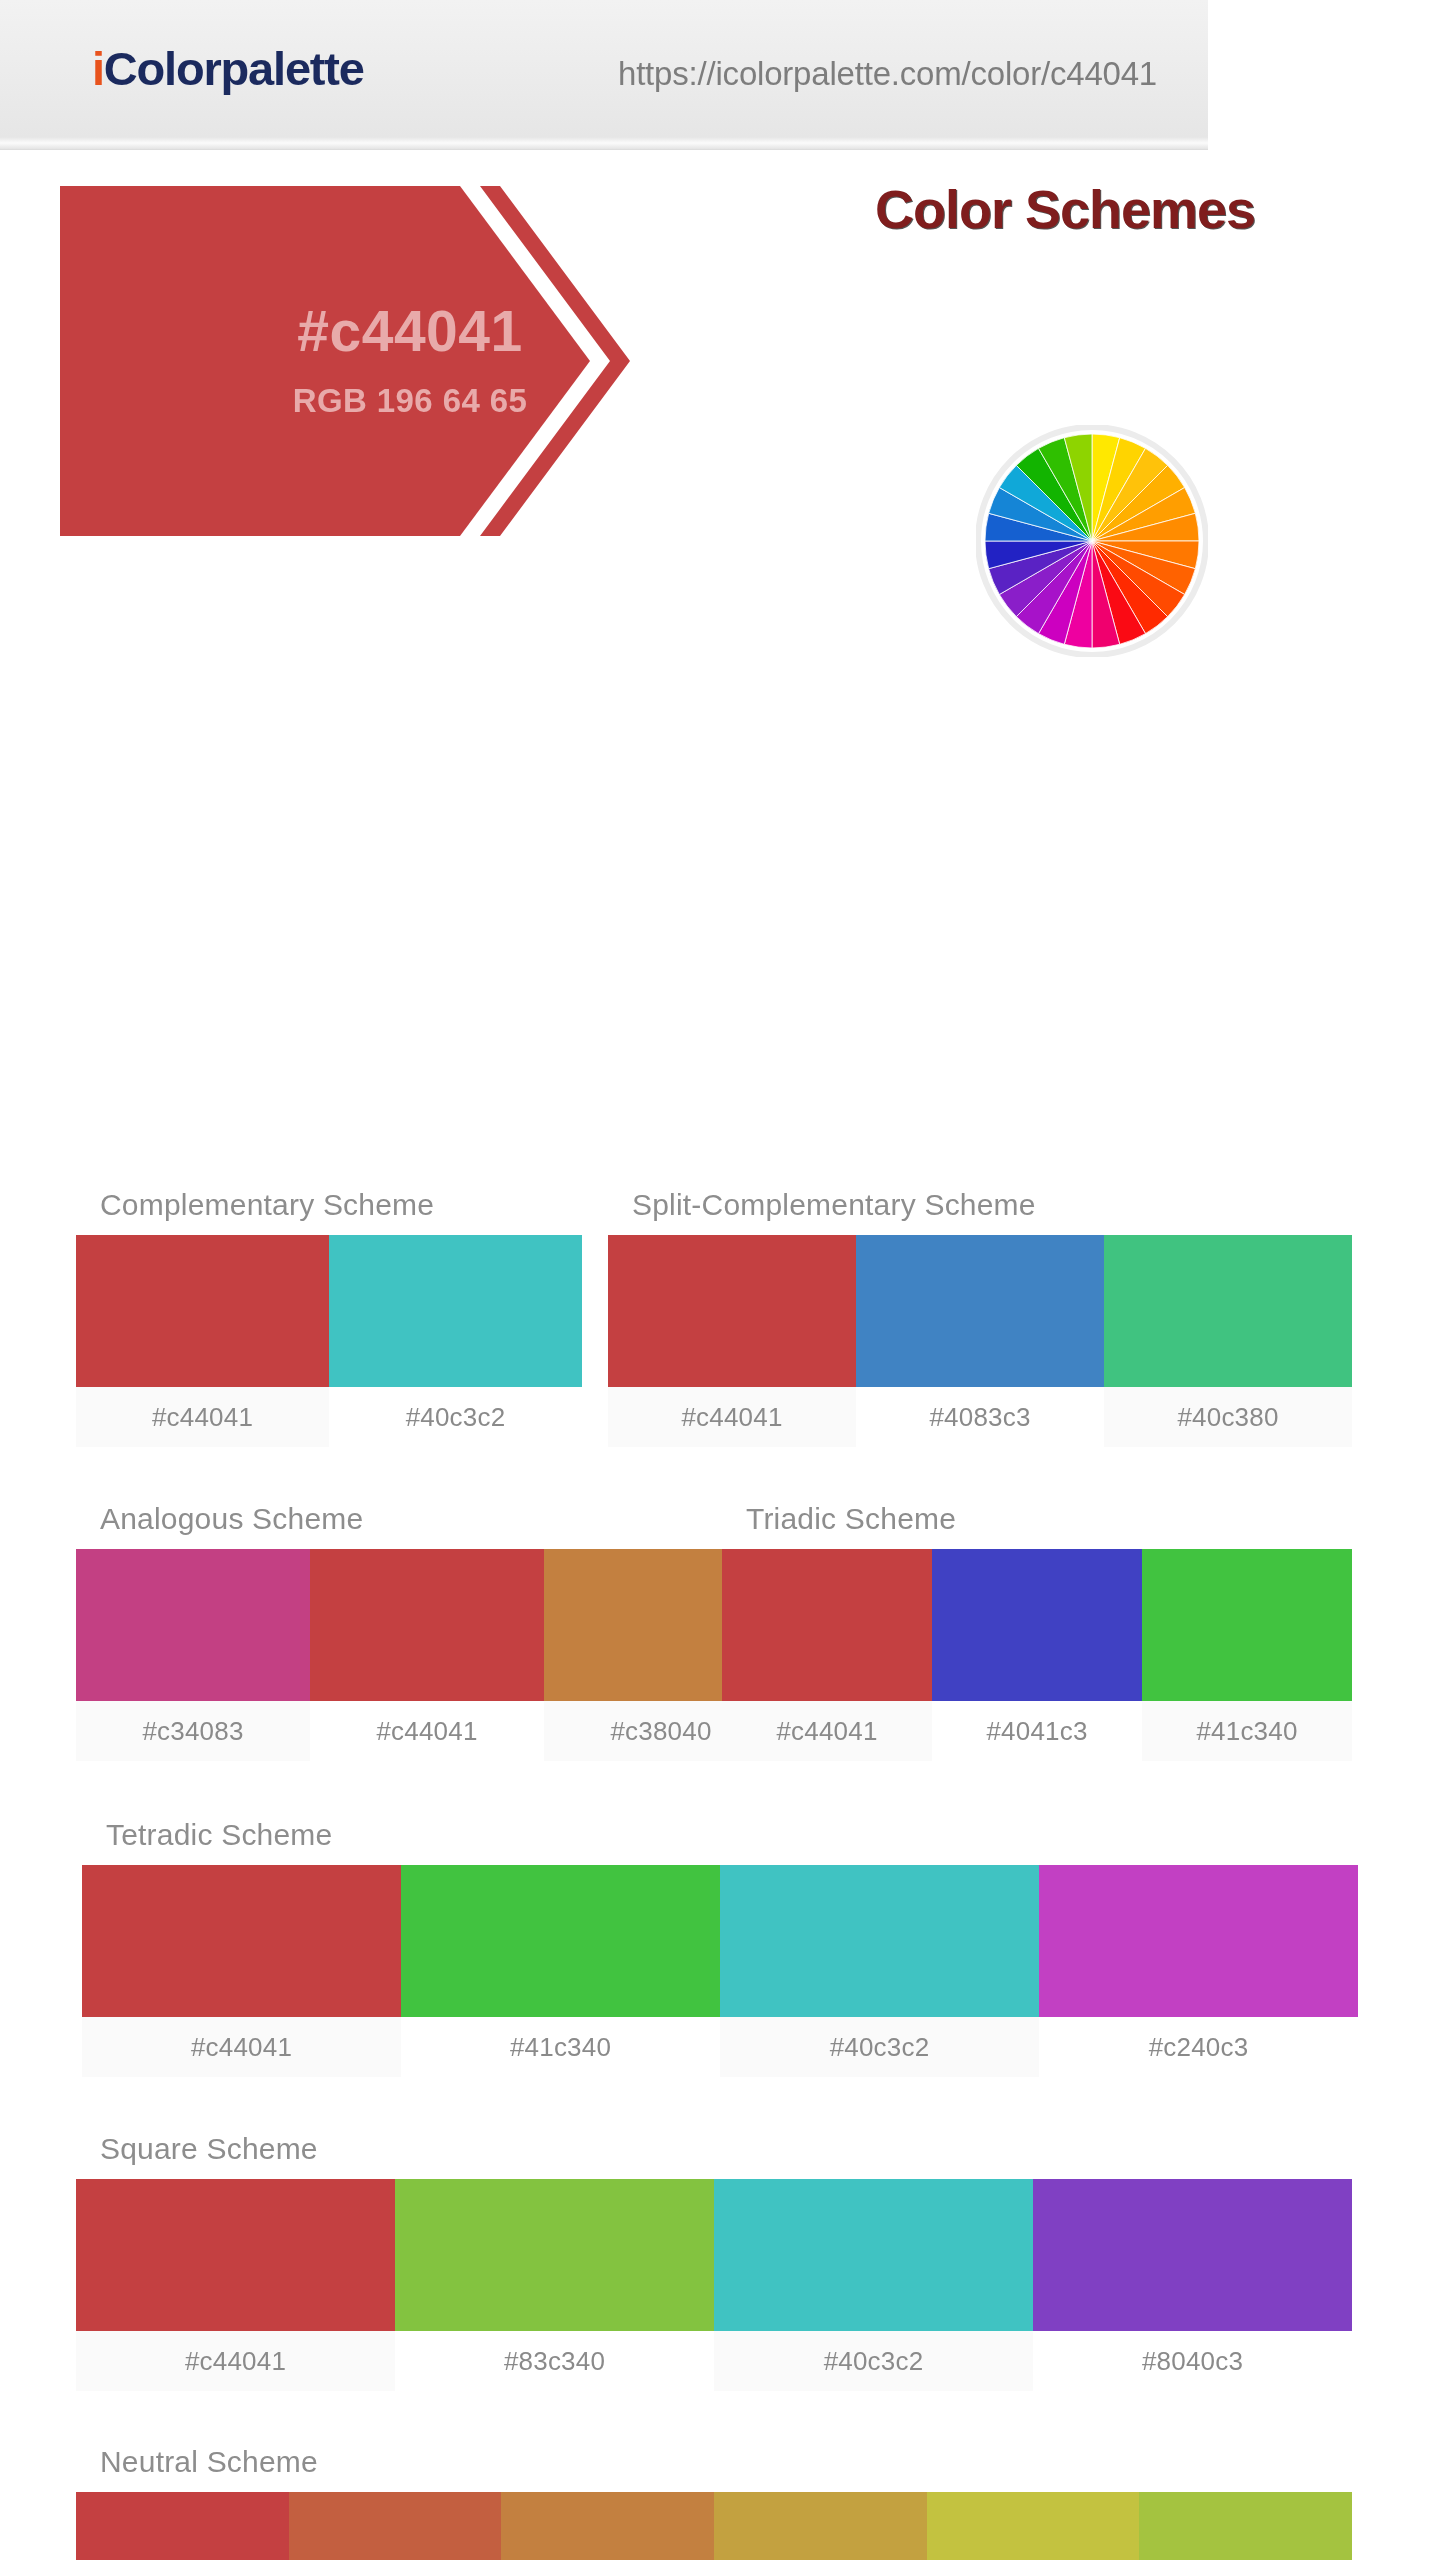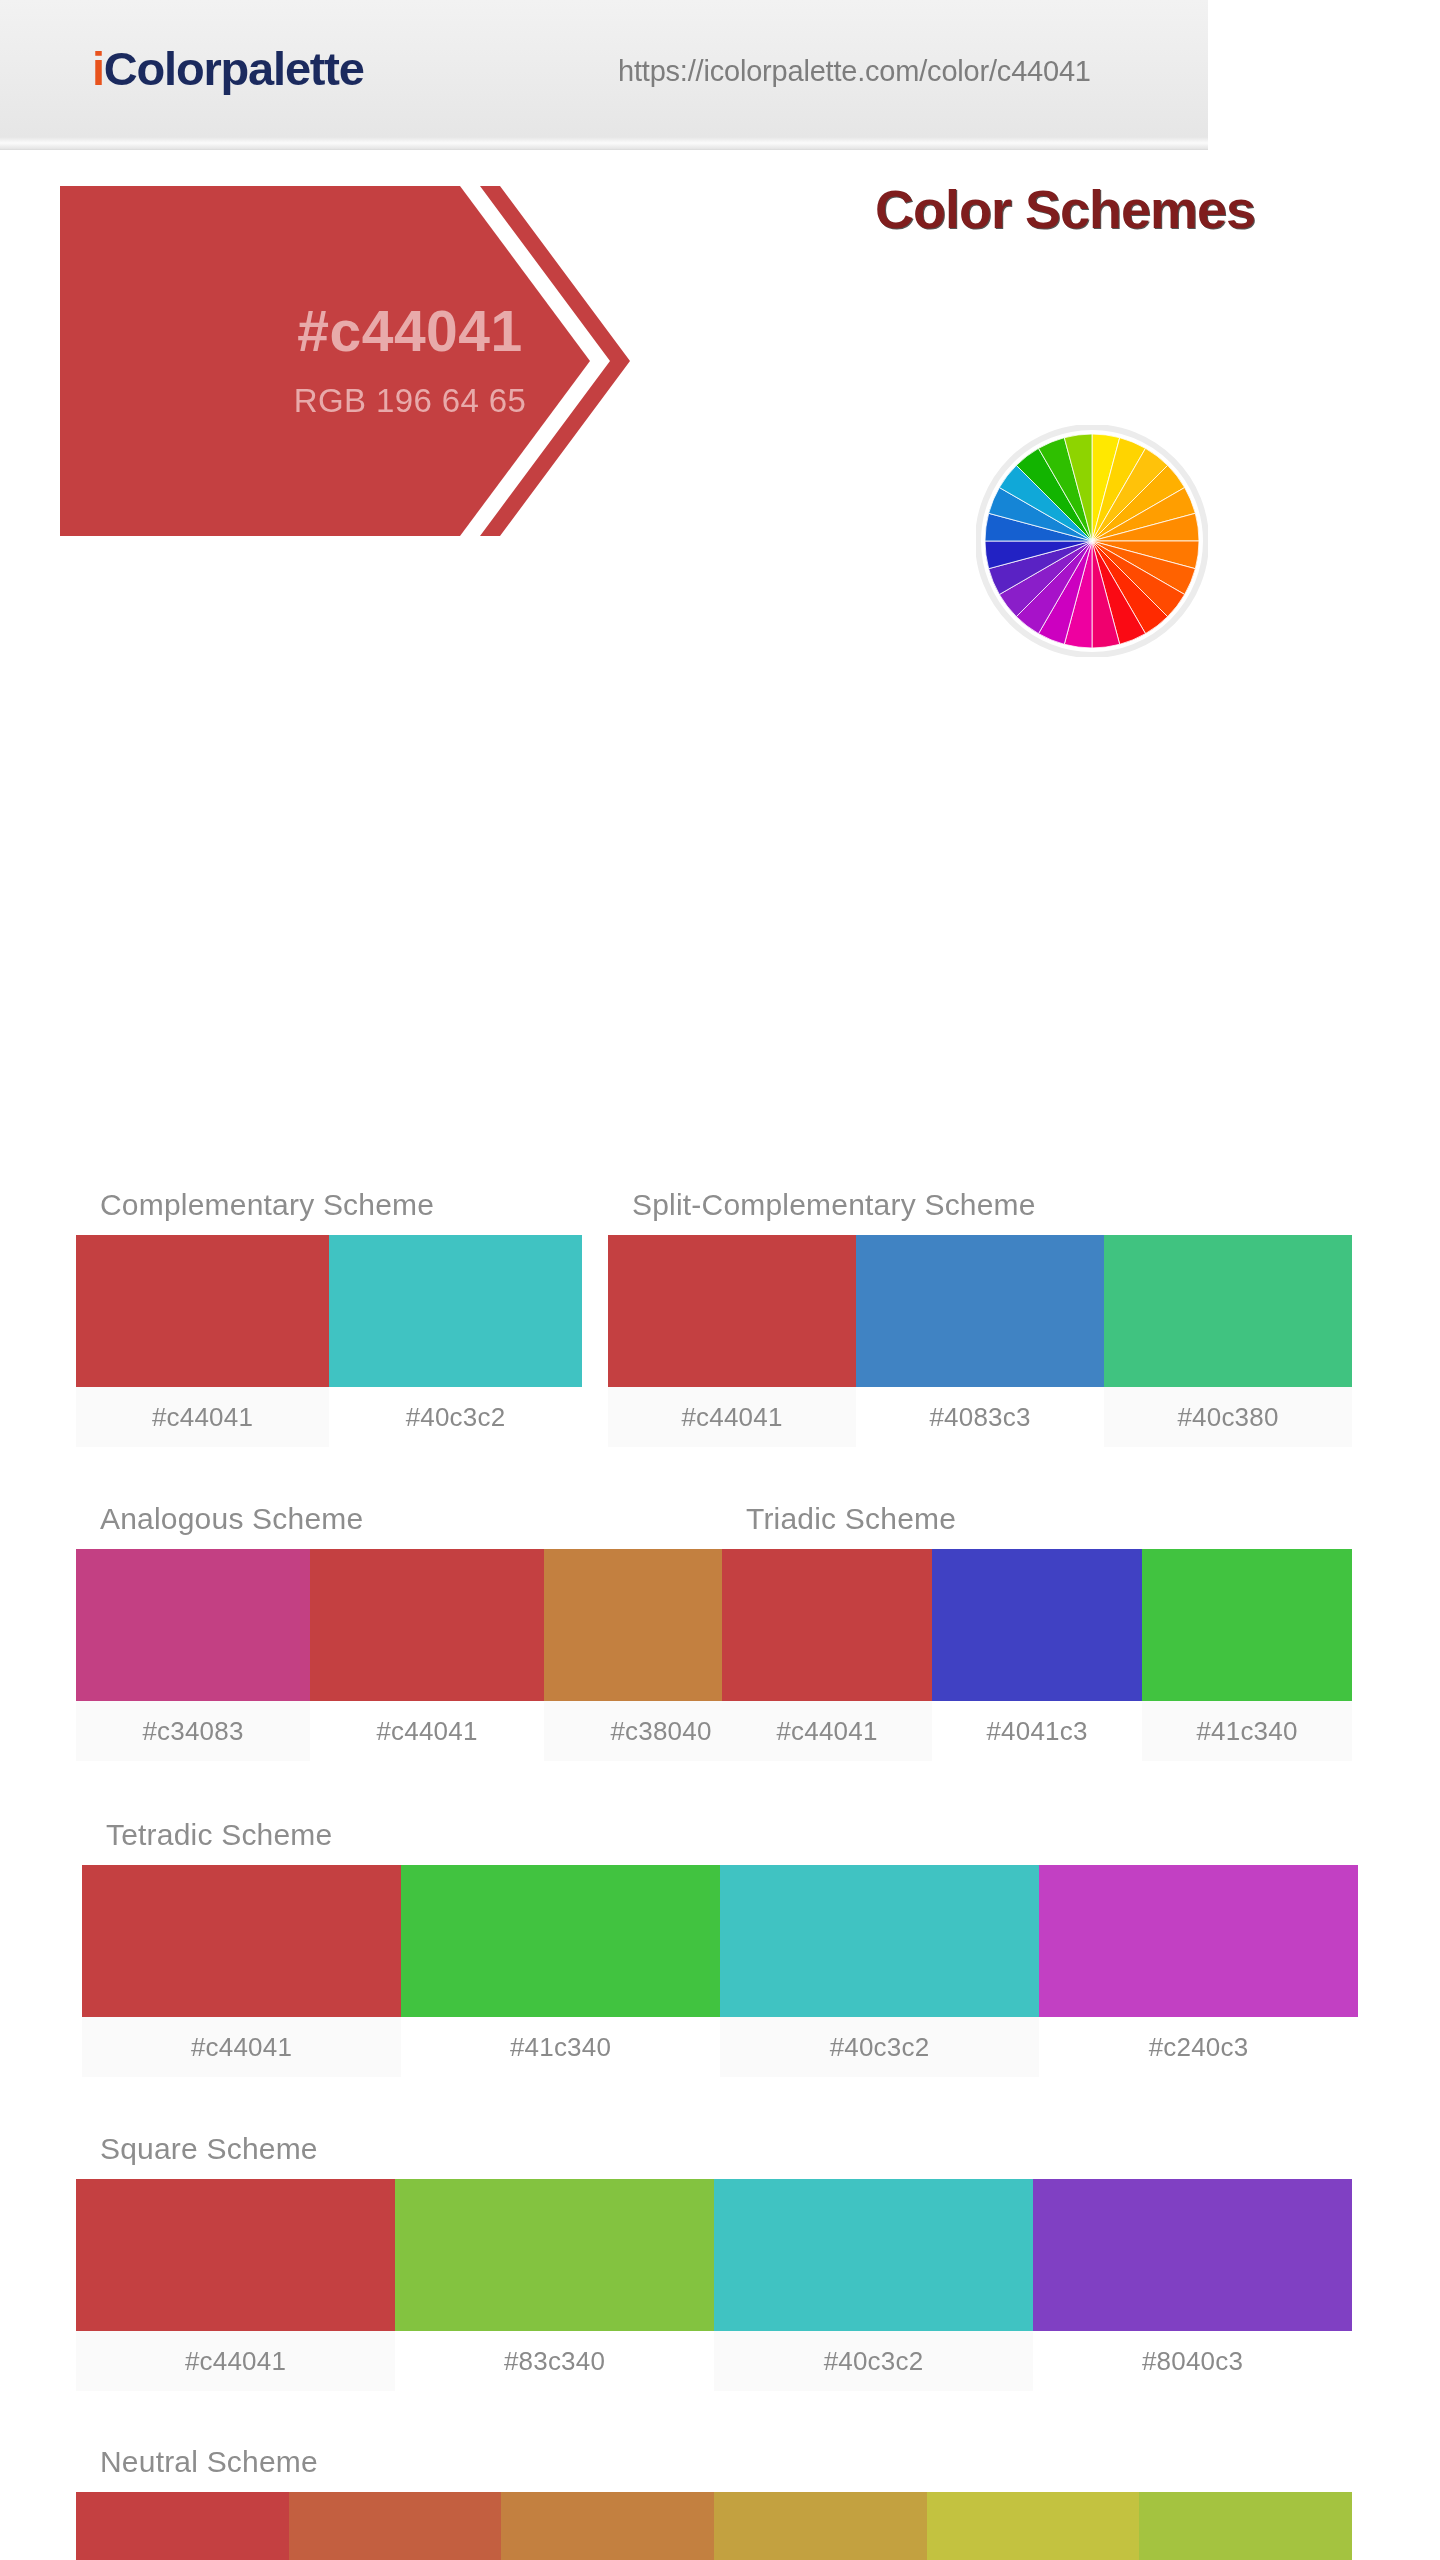--- a/index.html
+++ b/index.html
@@ -30,21 +30,21 @@
     letter-spacing: -1.2px;
     white-space: nowrap;
     font-family: "Liberation Sans", sans-serif;
   }
   .brand .brand-i { color: #e8531d; }
   .brand .brand-rest { color: #1b2a5e; }
   .header-url {
     position: absolute;
     left: 618px;
     top: 55px;
-    font-size: 29px;
+    font-size: 33px;
     color: #7d7d7d;
     font-family: "Liberation Sans", sans-serif;
     letter-spacing: -0.2px;
     white-space: nowrap;
   }
 
   
   .hero {
     position: relative;
     width: 1440px;
@@ -73,21 +73,21 @@
   .hero-hex {
     font-size: 57px;
     font-weight: bold;
     color: #e8aaaa;
     letter-spacing: 0.5px;
     line-height: 1.05;
   }
   .hero-rgb {
     margin-top: 20px;
     font-size: 33px;
-    font-weight: normal;
+    font-weight: bold;
     color: #e0a0a0;
     letter-spacing: 0.4px;
   }
 
   .schemes-title {
     position: absolute;
     left: 855px;
     top: 28px;
     width: 420px;
     text-align: center;

